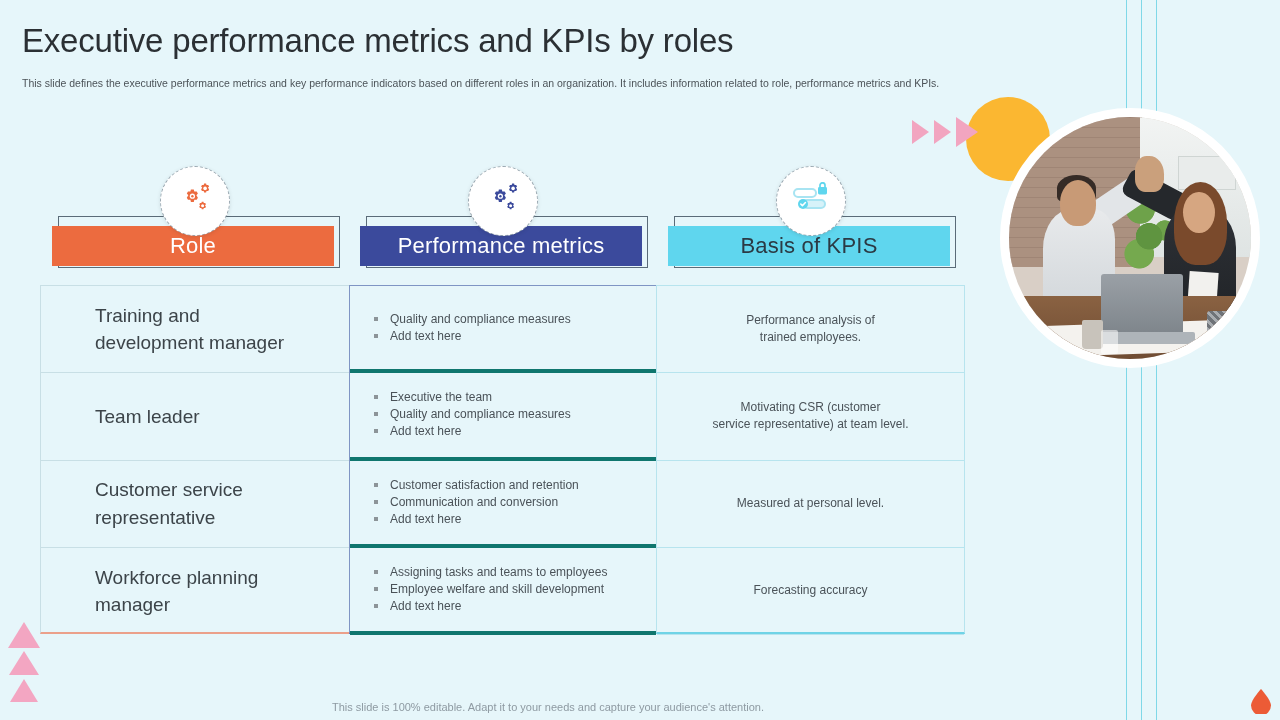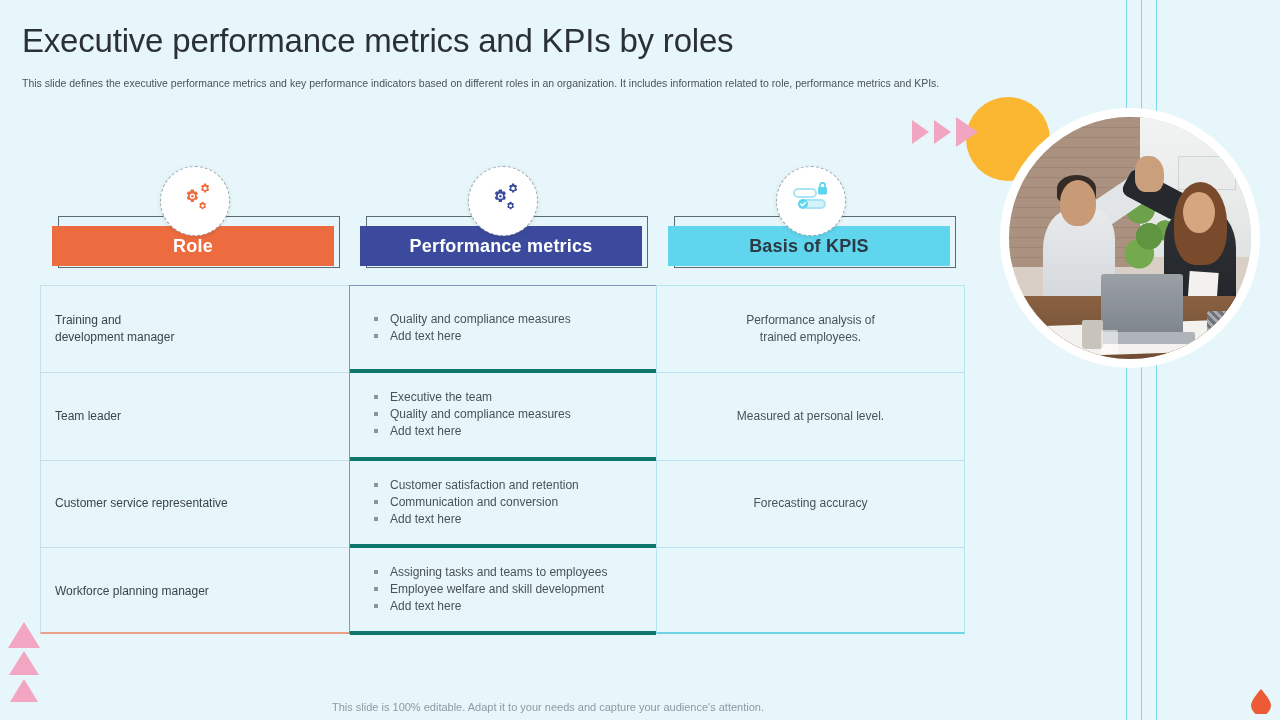--- a/index.html
+++ b/index.html
@@ -231,22 +231,22 @@
     border: 1px solid #5a6b78;
     background: transparent;
   }
   .col-header .fill {
     position: absolute;
     left: 0; top: 10px;
     width: calc(100% - 6px); height: 40px;
     display: flex; align-items: center; justify-content: center;
   }
   .col-header .label {
-    font-size: 18px;
-    font-weight: bold;
+    font-size: 22px;
+    font-weight: normal;
     letter-spacing: .2px;
   }
 
   #header-role       { left: 52px;  width: 288px; }
   #header-metrics    { left: 360px; width: 288px; }
   #header-kpis       { left: 668px; width: 288px; }
 
   #header-role .fill    { background: #ec6b3f; }
   #header-role .label   { color: #ffffff; }
   #header-metrics .fill { background: #3b4a9c; }
@@ -287,23 +287,24 @@
     border-bottom: 1px solid #c8dfe5;
     display: flex;
     align-items: center;
     padding: 0 14px;
   }
   #col-metrics .t-cell { border-bottom: 4px solid #0f766e; }
   #col-kpis .t-cell    { border-bottom: 1px solid #b7e4ee; }
   .t-col .t-cell:last-child { border-bottom: none; }
 
   .role-text {
-    font-size: 12px;
+    font-size: 19px;
     color: #3c4449;
     line-height: 1.45;
+    margin-left: 40px;
   }
   .kpi-text {
     font-size: 12px;
     color: #4a5258;
     line-height: 1.45;
     width: 100%;
     text-align: center;
   }
   .bullets { list-style: none; width: 100%; padding-left: 10px; }
   .bullets li {
@@ -503,20 +504,24 @@
       </ul>
     </div>
   </div>
 
   <div id="col-kpis" class="t-col">
     <div class="t-cell">
       <div class="kpi-text" style="white-space:pre-line">Performance  analysis of
 trained employees.</div>
     </div>
     <div class="t-cell">
+      <div class="kpi-text" style="white-space:pre-line">Motivating CSR (customer
+service representative)  at team level.</div>
+    </div>
+    <div class="t-cell">
       <div class="kpi-text" style="white-space:pre-line">Measured  at personal  level.</div>
     </div>
     <div class="t-cell">
       <div class="kpi-text" style="white-space:pre-line">Forecasting accuracy</div>
     </div>
   </div>
 
 </div>
 
 <div id="footer">This slide is 100% editable. Adapt it to your needs and capture your audience's attention.</div>

